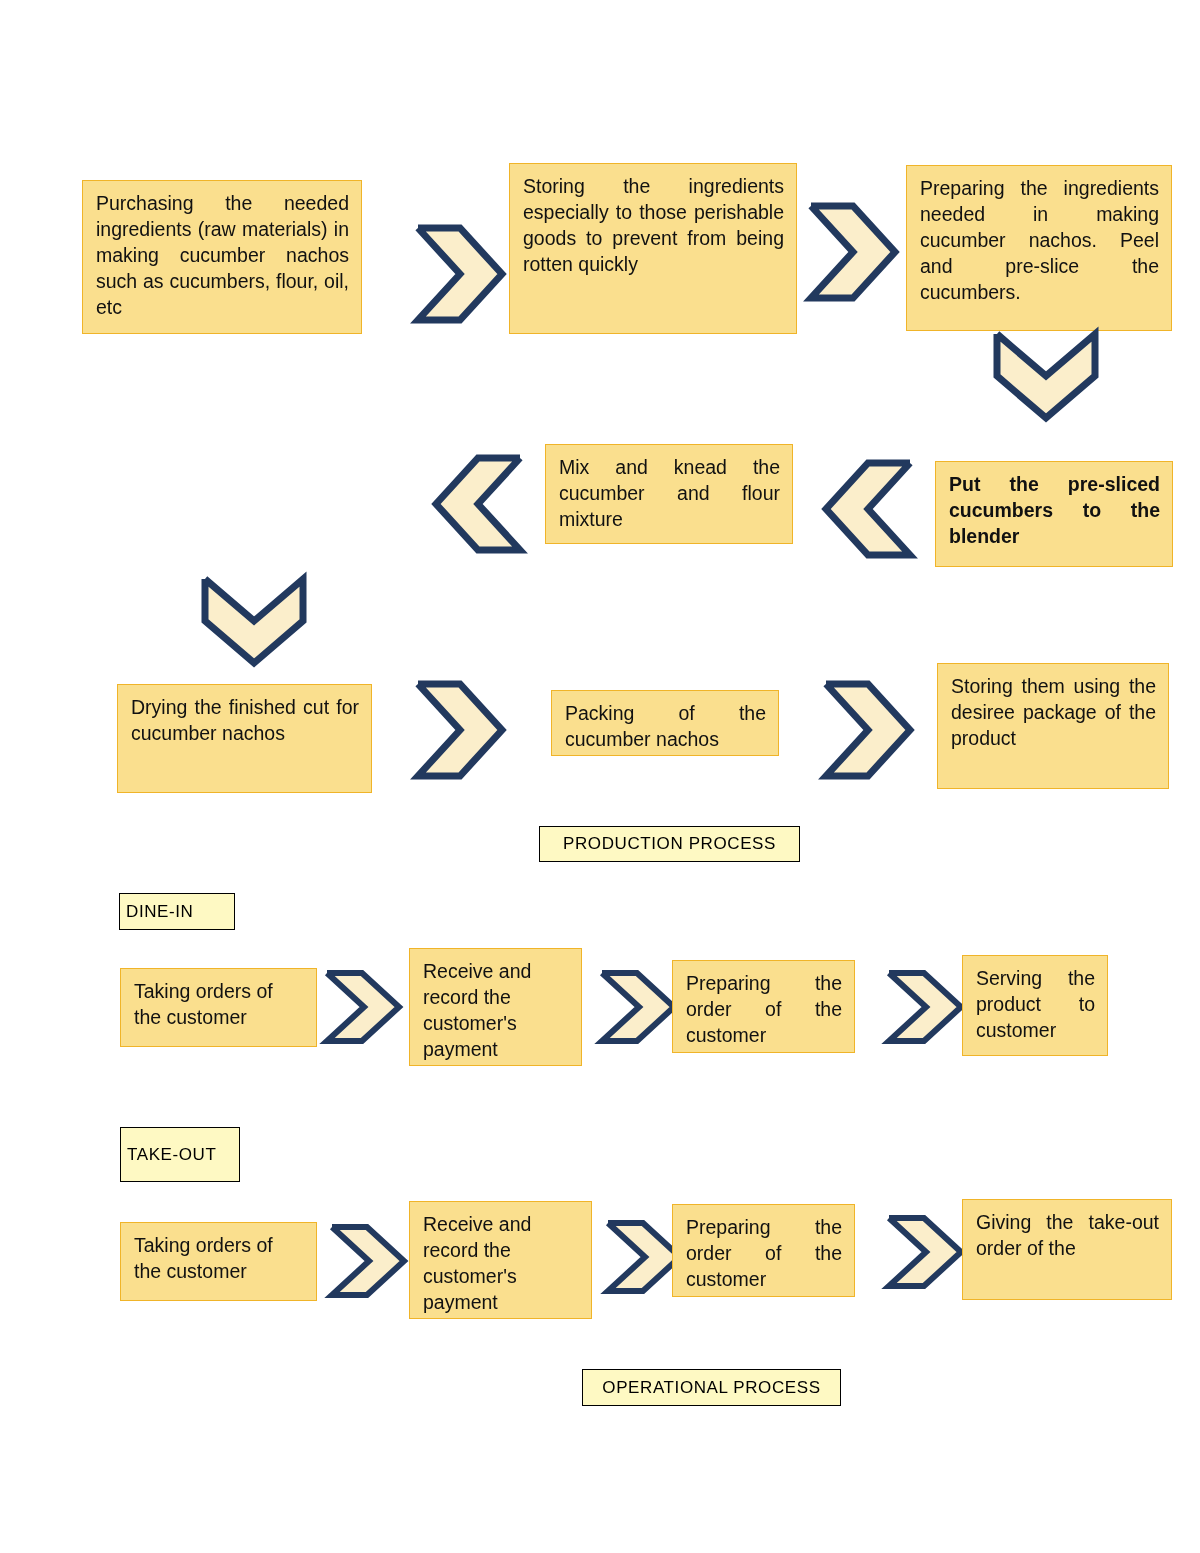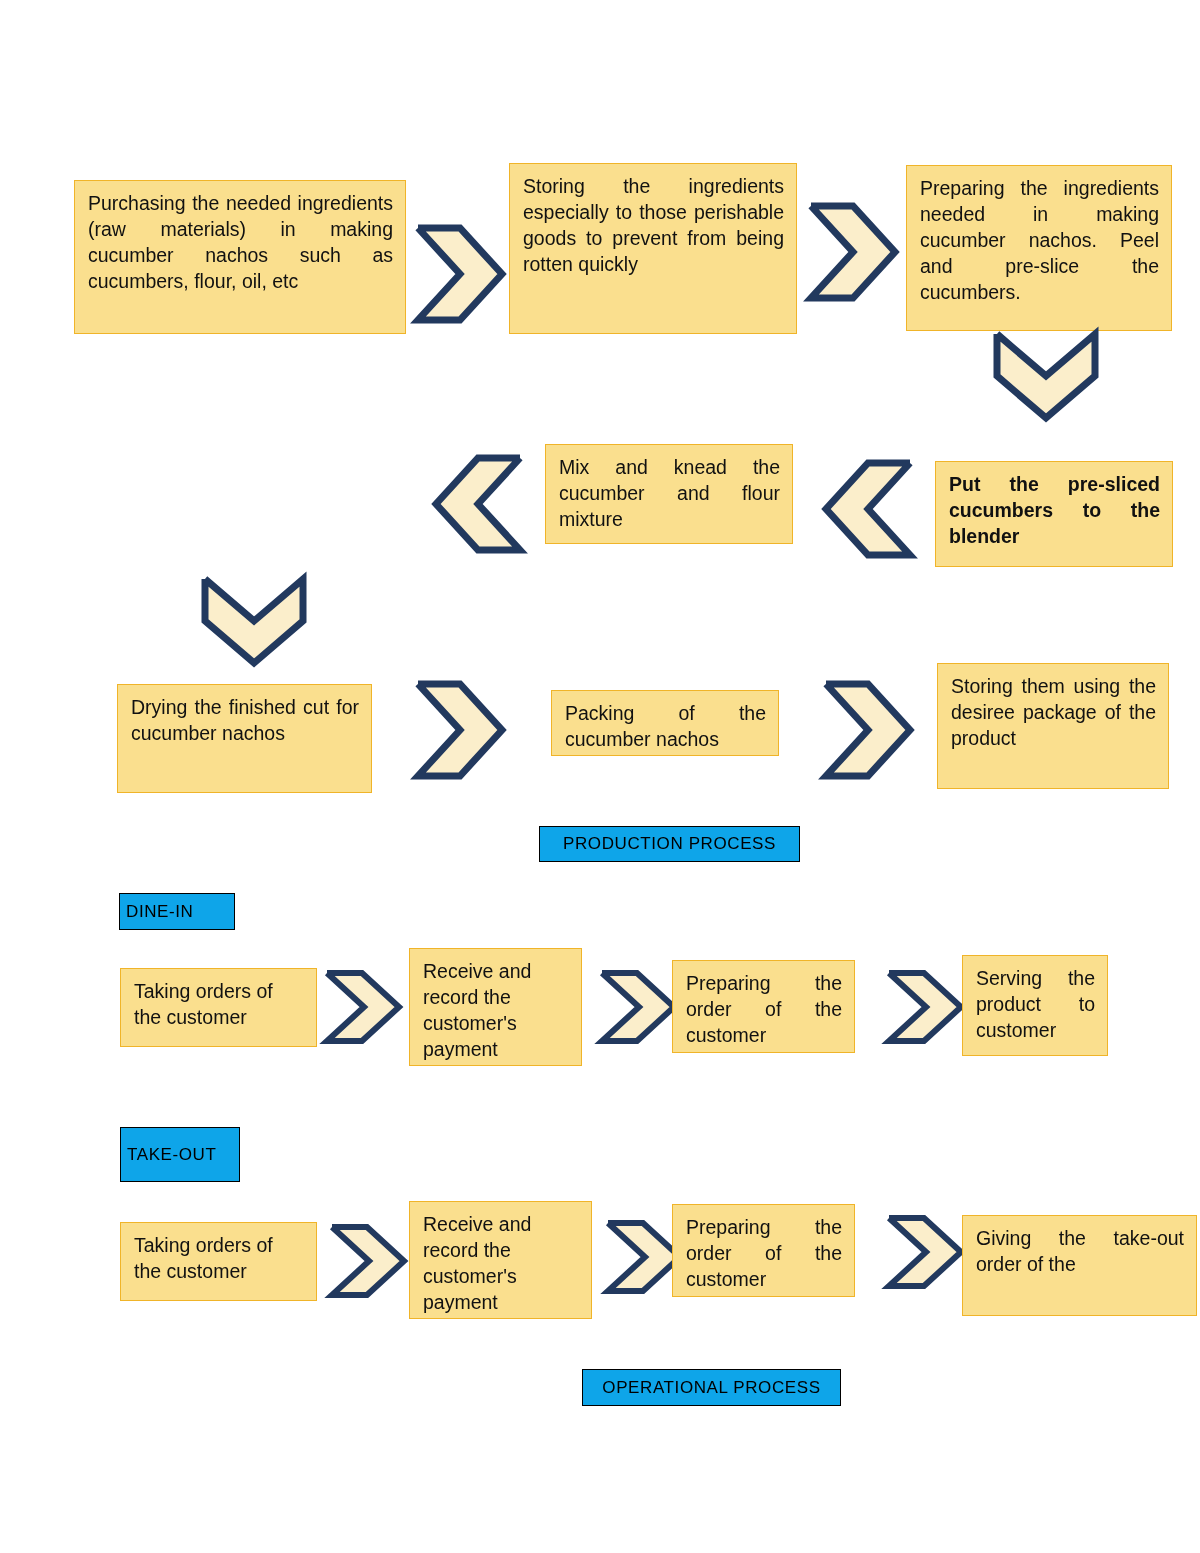--- a/index.html
+++ b/index.html
@@ -32,21 +32,21 @@
     padding: 10px 12px 10px 13px;
     -webkit-hyphens: none;
     hyphens: none;
   }
   .pbox.plain { text-align: left; text-align-last: left; }
   .pbox p { margin: 0; }
 
   
   .lbox {
     position: absolute;
-    background: #0ea5e9;
+    background: #fef9c3;
     border: 1.6px solid #000000;
     box-sizing: border-box;
     color: #000000;
     font-size: 17px;
     letter-spacing: 0.6px;
     display: flex;
     align-items: center;
     justify-content: center;
   }
   .lbox.left { justify-content: flex-start; padding-left: 6px; }
@@ -57,21 +57,21 @@
   }
   .arrow svg { display: block; overflow: visible; }
   .chev-fill { fill: #fbeecb; }
   .chev-stroke { stroke: #22395e; stroke-width: 7; fill: none; stroke-linejoin: miter; }
 </style>
 </head>
 <body>
 
 <div class="canvas">
 
-  <div class="pbox" style="left:74px; top:180px; width:332px; height:154px;">
+  <div class="pbox" style="left:82px; top:180px; width:280px; height:154px;">
     <p>Purchasing the needed ingredients (raw materials) in making cucumber nachos such as cucumbers, flour, oil, etc</p>
   </div>
 
   <div class="arrow" style="left:412px; top:222px; width:96px; height:104px;">
     <svg width="96" height="104" viewBox="0 0 96 104" aria-hidden="true">
       <polygon class="chev-fill" points="6,6 48,6 90,52 48,98 6,98 48,52"></polygon>
       <polyline class="chev-stroke" points="6,6 48,6 90,52 48,98 6,98 48,52 6,6"></polyline>
     </svg>
   </div>
 
@@ -228,21 +228,21 @@
     <p>Preparing the order of the customer</p>
   </div>
 
   <div class="arrow" style="left:884px; top:1213px; width:82px; height:78px;">
     <svg width="82" height="78" viewBox="0 0 82 78" aria-hidden="true">
       <polygon class="chev-fill" points="5,5 40,5 77,39 40,73 5,73 42,39"></polygon>
       <polyline class="chev-stroke" points="5,5 40,5 77,39 40,73 5,73 42,39 5,5" style="stroke-width:6"></polyline>
     </svg>
   </div>
 
-  <div class="pbox" style="left:962px; top:1199px; width:235px; height:101px;margin-top:16px;">
+  <div class="pbox" style="left:962px; top:1199px; width:210px; height:101px;">
     <p>Giving the take-out order of the</p>
   </div>
 
   <div class="lbox" style="left:563px; top:1369px; width:259px; height:37px;margin-left:19px;">
     <span>OPERATIONAL PROCESS</span>
   </div>
 
 </div>
 
 </body></html>

